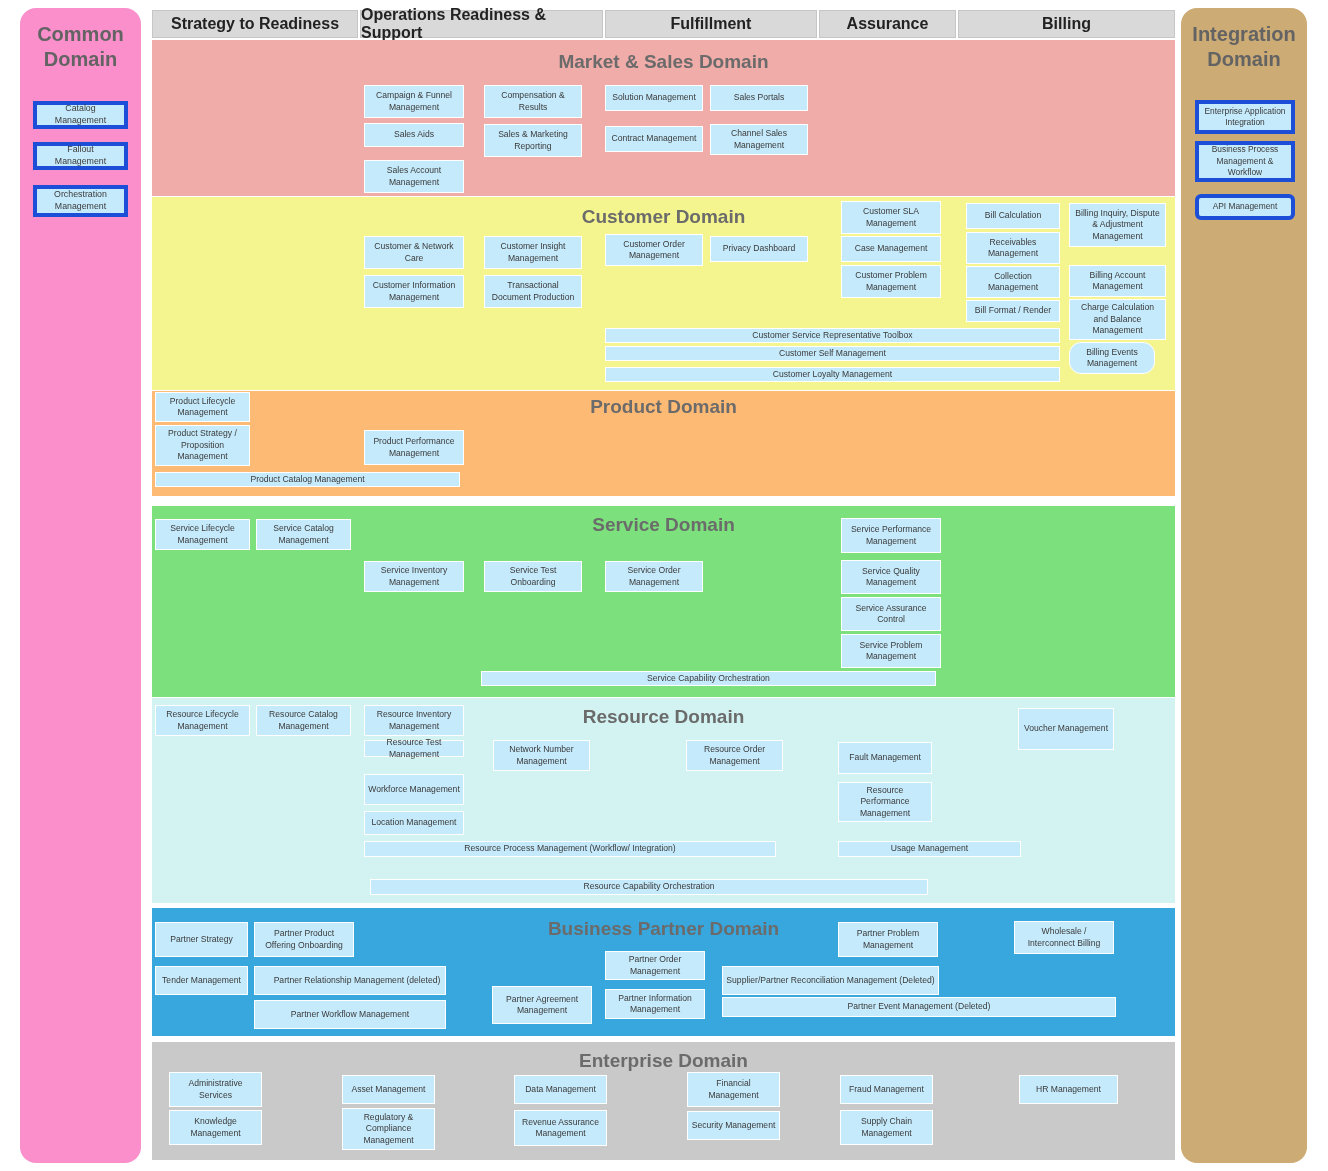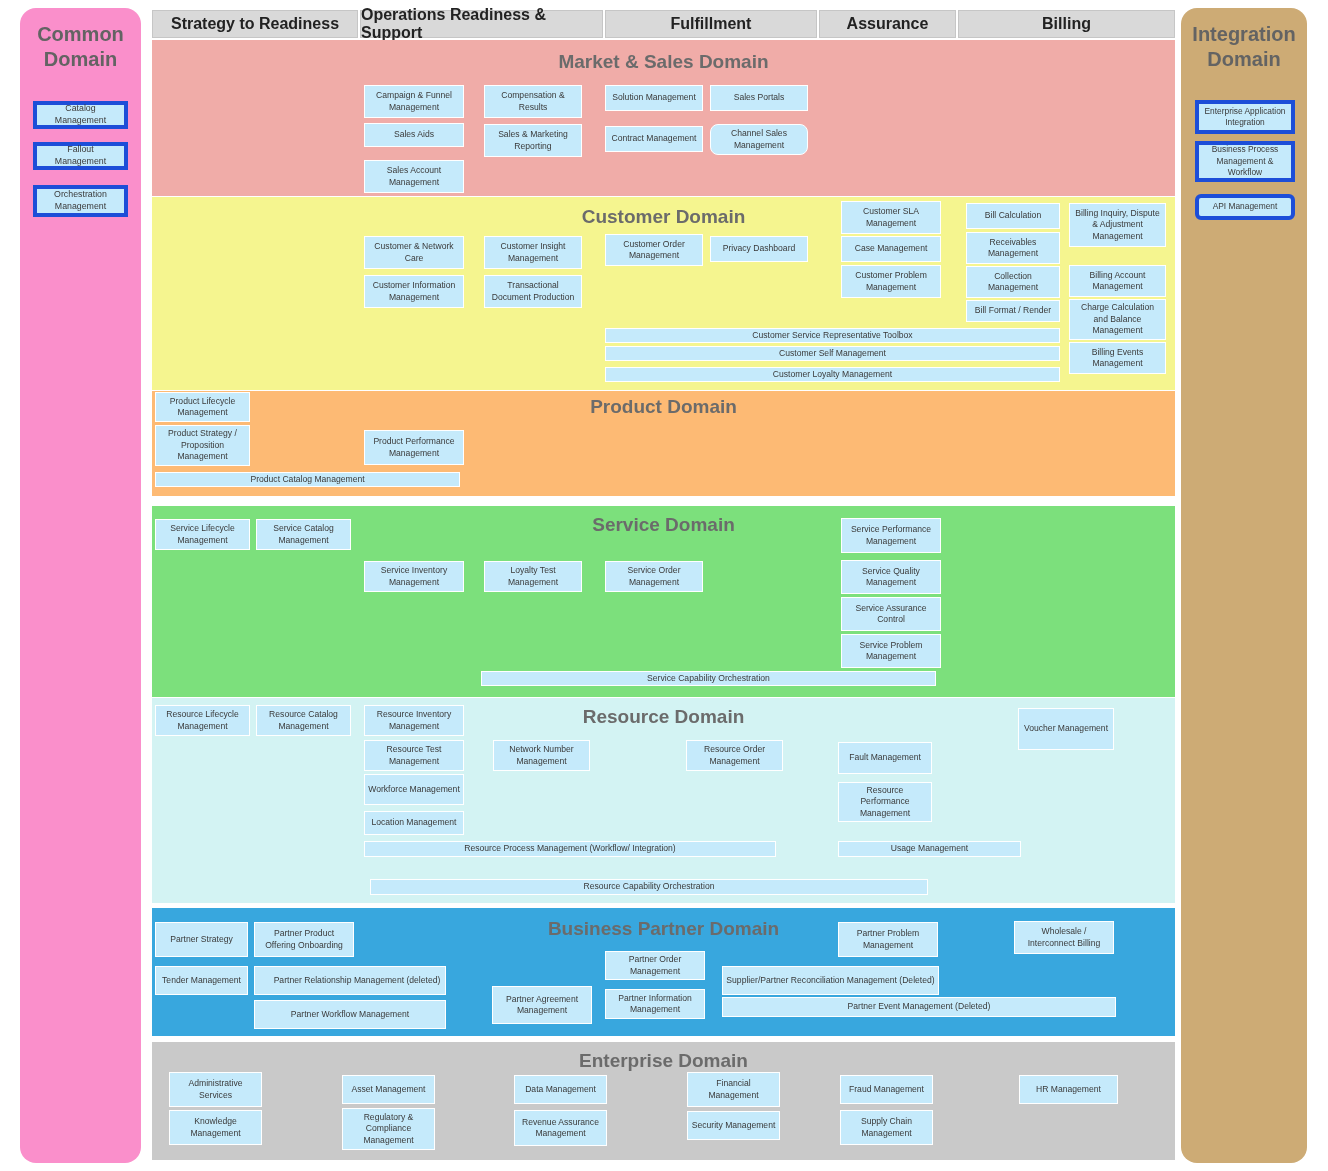--- a/index.html
+++ b/index.html
@@ -113,21 +113,21 @@
     </div>
   <div class="cap" style="left:605px;top:85px;width:98px;height:26px;">
       <span>Solution Management</span>
     </div>
   <div class="cap" style="left:710px;top:85px;width:98px;height:26px;justify-content:center;">
       <span>Sales Portals</span>
     </div>
   <div class="cap" style="left:605px;top:126px;width:98px;height:26px;">
       <span>Contract Management</span>
     </div>
-  <div class="cap" style="left:710px;top:124px;width:98px;height:31px;border-radius:8px;">
+  <div class="cap" style="left:710px;top:124px;width:98px;height:31px;">
       <span>Channel Sales Management</span>
     </div>
 
   <div class="band" style="left:152px;top:197px;width:1023px;height:193px;background:#f5f58f;">
     <div class="band-title" style="top:9px;left:0;width:1023px;">Customer Domain</div>
   </div>
   <div class="cap" style="left:364px;top:236px;width:100px;height:33px;">
       <span>Customer &amp; Network Care</span>
     </div>
   <div class="cap" style="left:364px;top:275px;width:100px;height:33px;">
@@ -168,21 +168,21 @@
     </div>
   <div class="cap" style="left:1069px;top:203px;width:97px;height:44px;">
       <span>Billing Inquiry, Dispute &amp; Adjustment Management</span>
     </div>
   <div class="cap" style="left:1069px;top:265px;width:97px;height:32px;">
       <span>Billing Account Management</span>
     </div>
   <div class="cap" style="left:1069px;top:299px;width:97px;height:41px;">
       <span>Charge Calculation and Balance Management</span>
     </div>
-  <div class="cap" style="left:1069px;top:342px;width:97px;height:32px;">
+  <div class="cap" style="left:1069px;top:342px;width:86px;height:32px;border-radius:12px;">
       <span>Billing Events Management</span>
     </div>
   <div class="cap" style="left:605px;top:328px;width:455px;height:15px;">
       <span>Customer Service Representative Toolbox</span>
     </div>
   <div class="cap" style="left:605px;top:346px;width:455px;height:15px;">
       <span>Customer Self Management</span>
     </div>
   <div class="cap" style="left:605px;top:367px;width:455px;height:15px;">
       <span>Customer Loyalty Management</span>
@@ -210,21 +210,21 @@
   <div class="cap" style="left:155px;top:519px;width:95px;height:31px;">
       <span>Service Lifecycle Management</span>
     </div>
   <div class="cap" style="left:256px;top:519px;width:95px;height:31px;">
       <span>Service Catalog Management</span>
     </div>
   <div class="cap" style="left:364px;top:561px;width:100px;height:31px;">
       <span>Service Inventory Management</span>
     </div>
   <div class="cap" style="left:484px;top:561px;width:98px;height:31px;">
-      <span>Loyalty Test Management</span>
+      <span>Service Test Onboarding</span>
     </div>
   <div class="cap" style="left:605px;top:561px;width:98px;height:31px;">
       <span>Service Order Management</span>
     </div>
   <div class="cap" style="left:841px;top:518px;width:100px;height:35px;">
       <span>Service Performance Management</span>
     </div>
   <div class="cap" style="left:841px;top:560px;width:100px;height:34px;">
       <span>Service Quality Management</span>
     </div>
@@ -243,21 +243,21 @@
   </div>
   <div class="cap" style="left:155px;top:705px;width:95px;height:31px;">
       <span>Resource Lifecycle Management</span>
     </div>
   <div class="cap" style="left:256px;top:705px;width:95px;height:31px;">
       <span>Resource Catalog Management</span>
     </div>
   <div class="cap" style="left:364px;top:705px;width:100px;height:31px;">
       <span>Resource Inventory Management</span>
     </div>
-  <div class="cap" style="left:364px;top:740px;width:100px;height:31px;">
+  <div class="cap" style="left:364px;top:740px;width:100px;height:17px;">
       <span>Resource Test Management</span>
     </div>
   <div class="cap" style="left:364px;top:774px;width:100px;height:31px;">
       <span>Workforce Management</span>
     </div>
   <div class="cap" style="left:364px;top:811px;width:100px;height:24px;">
       <span>Location Management</span>
     </div>
   <div class="cap" style="left:493px;top:740px;width:97px;height:31px;">
       <span>Network Number Management</span>

